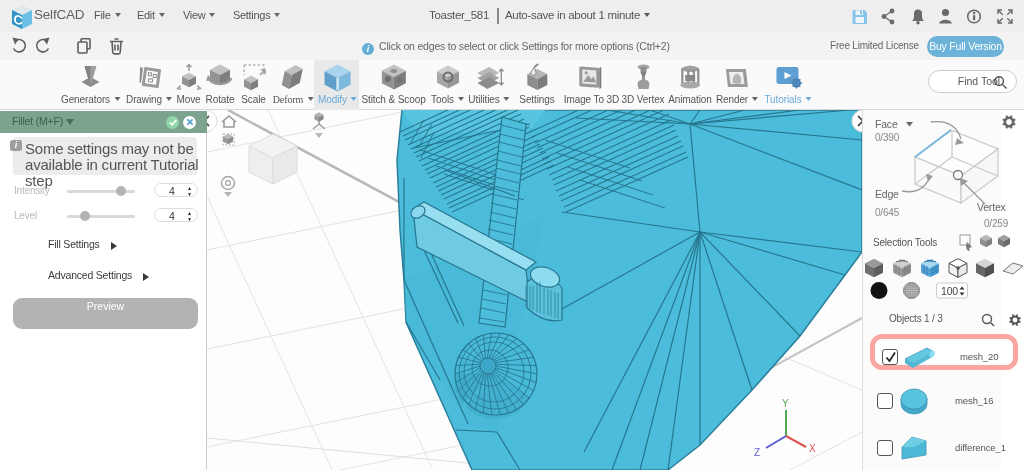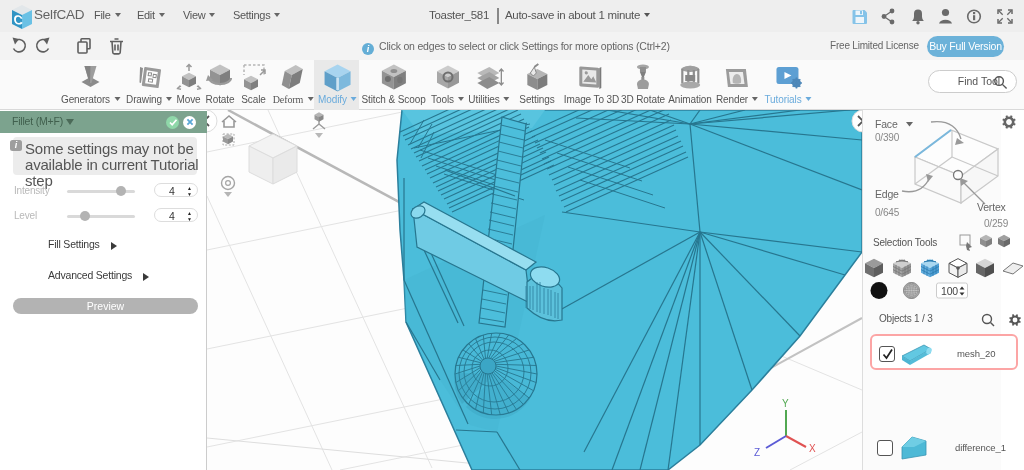--- a/index.html
+++ b/index.html
@@ -33,26 +33,26 @@
 .lp-ii { position:absolute; left:10px; top:29px; width:12px; height:11px; background:#9e9e9e; color:#fff; border-radius:2.5px; font-size:9px; font-weight:bold; text-align:center; line-height:11px; font-style:italic; }
 .lp-itxt { position:absolute; left:25px; top:30px; font-size:15px; color:#555; line-height:16px; letter-spacing:-0.2px; }
 .lp-lab { position:absolute; left:14px; font-size:10px; color:#b9b9b9; letter-spacing:-0.2px; }
 .slider { position:absolute; left:67px; width:68px; height:3px; background:#d9d9d9; border-radius:2px; }
 .knob { position:absolute; top:-3.5px; width:10px; height:10px; border-radius:50%; background:#b3b3b3; }
 .numbox { position:absolute; left:154px; width:44px; height:14px; border:1px solid #ddd; border-radius:7px; background:#fff; }
 .num { position:absolute; left:14px; top:0.5px; font-size:10.5px; color:#333; }
 .spin { position:absolute; right:5px; top:0.5px; font-size:5px; color:#222; line-height:6px; }
 .lp-sect { position:absolute; left:14px; font-size:10.5px; color:#3a3a3a; letter-spacing:-0.2px;padding-left:34px; }
 .tri { display:inline-block; width:0; height:0; border-top:4.5px solid transparent; border-bottom:4.5px solid transparent; border-left:6.5px solid #3a3a3a; vertical-align:-2px; }
-.lp-preview { position:absolute; left:13px; top:187px; width:185px; height:16px; background:#b3b3b3; border-radius:9px; color:#fff; font-size:10.5px; text-align:center; line-height:17px; }
+.lp-preview { position:absolute; left:13px; top:187px; width:185px; height:31px; background:#b3b3b3; border-radius:9px; color:#fff; font-size:10.5px; text-align:center; line-height:17px; }
 .rpanel { position:absolute; left:862px; top:110px; width:139px; height:360px; background:#fbfbfb; border-left:1px solid #ddd; }
 .rpanel svg text { font-family:"Liberation Sans",sans-serif; letter-spacing:-0.2px; }
-.rp-objh { position:absolute; left:16px; top:203px; font-size:10px; color:#555; letter-spacing:-0.2px; }
+.rp-objh { position:absolute; left:26px; top:203px; font-size:10px; color:#555; letter-spacing:-0.2px; }
 .obj-row { position:absolute; left:7px; width:148px; height:36px; }
-.obj-sel { border:2px solid #fca5a5; border-radius:6px; background:#fff; }
+.obj-sel { border:5px solid #fca5a5; border-radius:12px; background:#fff; }
 .cb { position:absolute; left:7px; top:10px; width:16px; height:16px; border:1.5px solid #555; border-radius:3px; background:#fff; }
 .cb svg { position:absolute; left:0.5px; top:1px; }
 .obj-name { position:absolute; left:85px; top:12px; font-size:9.5px; color:#555; letter-spacing:-0.1px; }
 </style></head>
 <body>
 
 <div class="topbar">
   <svg width="24" height="26" viewBox="0 0 24 26" style="position:absolute;left:10px;top:4px">
 <polygon points="2,6 12,1 22,6 12,11" fill="#e2e7ea"></polygon>
 <polygon points="2,6 12,11 12,25 2,20" fill="#3094c4"></polygon>
@@ -237,21 +237,21 @@
       <div class="tb-lab">Image To 3D</div>
     </div>
 <div class="tb-item" style="left:643px;">
       <div class="tb-ic"><svg width="34" height="34" viewBox="0 0 34 34">
           <ellipse cx="17" cy="7" rx="6" ry="2.5" fill="#a5a5a5"></ellipse>
           <rect x="14" y="7" width="6" height="5" fill="#8f8f8f"></rect>
           <polygon points="14,12 20,12 18,17 16,17" fill="#7f7f7f"></polygon>
           <rect x="15.4" y="17" width="3" height="3" fill="#8f8f8f"></rect>
           <path d="M11 24 a6 4.5 0 0 1 12 0 l-1 5 h-10 z" fill="#9c9c9c"></path>
         </svg></div>
-      <div class="tb-lab">3D Rotate</div>
+      <div class="tb-lab">3D Vertex</div>
     </div>
 <div class="tb-item" style="left:690px;">
       <div class="tb-ic"><svg width="34" height="34" viewBox="0 0 34 34">
           <path d="M8 9 q9 -7 18 0 z" fill="#b0b0b0"></path>
           <ellipse cx="17" cy="9" rx="9" ry="3" fill="#9f9f9f"></ellipse>
           <rect x="8" y="9" width="2.2" height="14" fill="#8e8e8e"></rect>
           <rect x="14" y="10" width="2.2" height="14" fill="#8e8e8e"></rect>
           <rect x="19.5" y="10" width="2.2" height="14" fill="#8e8e8e"></rect>
           <rect x="24" y="9" width="2.2" height="14" fill="#8e8e8e"></rect>
           <ellipse cx="17" cy="25" rx="10" ry="3.4" fill="#a8a8a8"></ellipse>
@@ -694,20 +694,28 @@
         </svg>
       </span>
       <svg width="40" height="28" viewBox="0 0 40 28" style="position:absolute;left:26px;top:4px">
         <polygon points="4,16 26,5 33,9 12,21" fill="#62c8e2" stroke="#3896b4" stroke-width="0.8"></polygon>
         <polygon points="4,16 12,21 12,25 4,20" fill="#4db4d2"></polygon>
         <polygon points="33,9 12,21 12,25 33,13" fill="#55bcd8"></polygon>
         <ellipse cx="31" cy="11" rx="2.5" ry="3.5" fill="#8edcf0" transform="rotate(25 31 11)"></ellipse>
       </svg>
       <span class="obj-name">mesh_20</span>
     </div>
+<div class="obj-row" style="top:273px">
+      <span class="cb"></span>
+      <svg width="40" height="32" viewBox="0 0 40 32" style="position:absolute;left:26px;top:2px">
+        <path d="M5 14 a13 10 0 0 0 26 0 l0 5 a13 10 0 0 1 -26 0 z" fill="#45a8c8" stroke="#3896b4" stroke-width="0.8"></path>
+        <ellipse cx="18" cy="14" rx="13" ry="10" fill="#59c4de" stroke="#3896b4" stroke-width="0.8"></ellipse>
+      </svg>
+      <span class="obj-name">mesh_16</span>
+    </div>
 <div class="obj-row" style="top:320px">
       <span class="cb"></span>
       <svg width="40" height="34" viewBox="0 0 40 34" style="position:absolute;left:26px;top:3px">
         <polygon points="6,14 16,4 30,8 30,22 6,26" fill="#4db9d6" stroke="#3896b4" stroke-width="0.8"></polygon>
         <polygon points="6,14 16,4 30,8 18,14" fill="#6fcde4"></polygon>
       </svg>
       <span class="obj-name">difference_1</span>
     </div>
 </div>
 </body></html>

